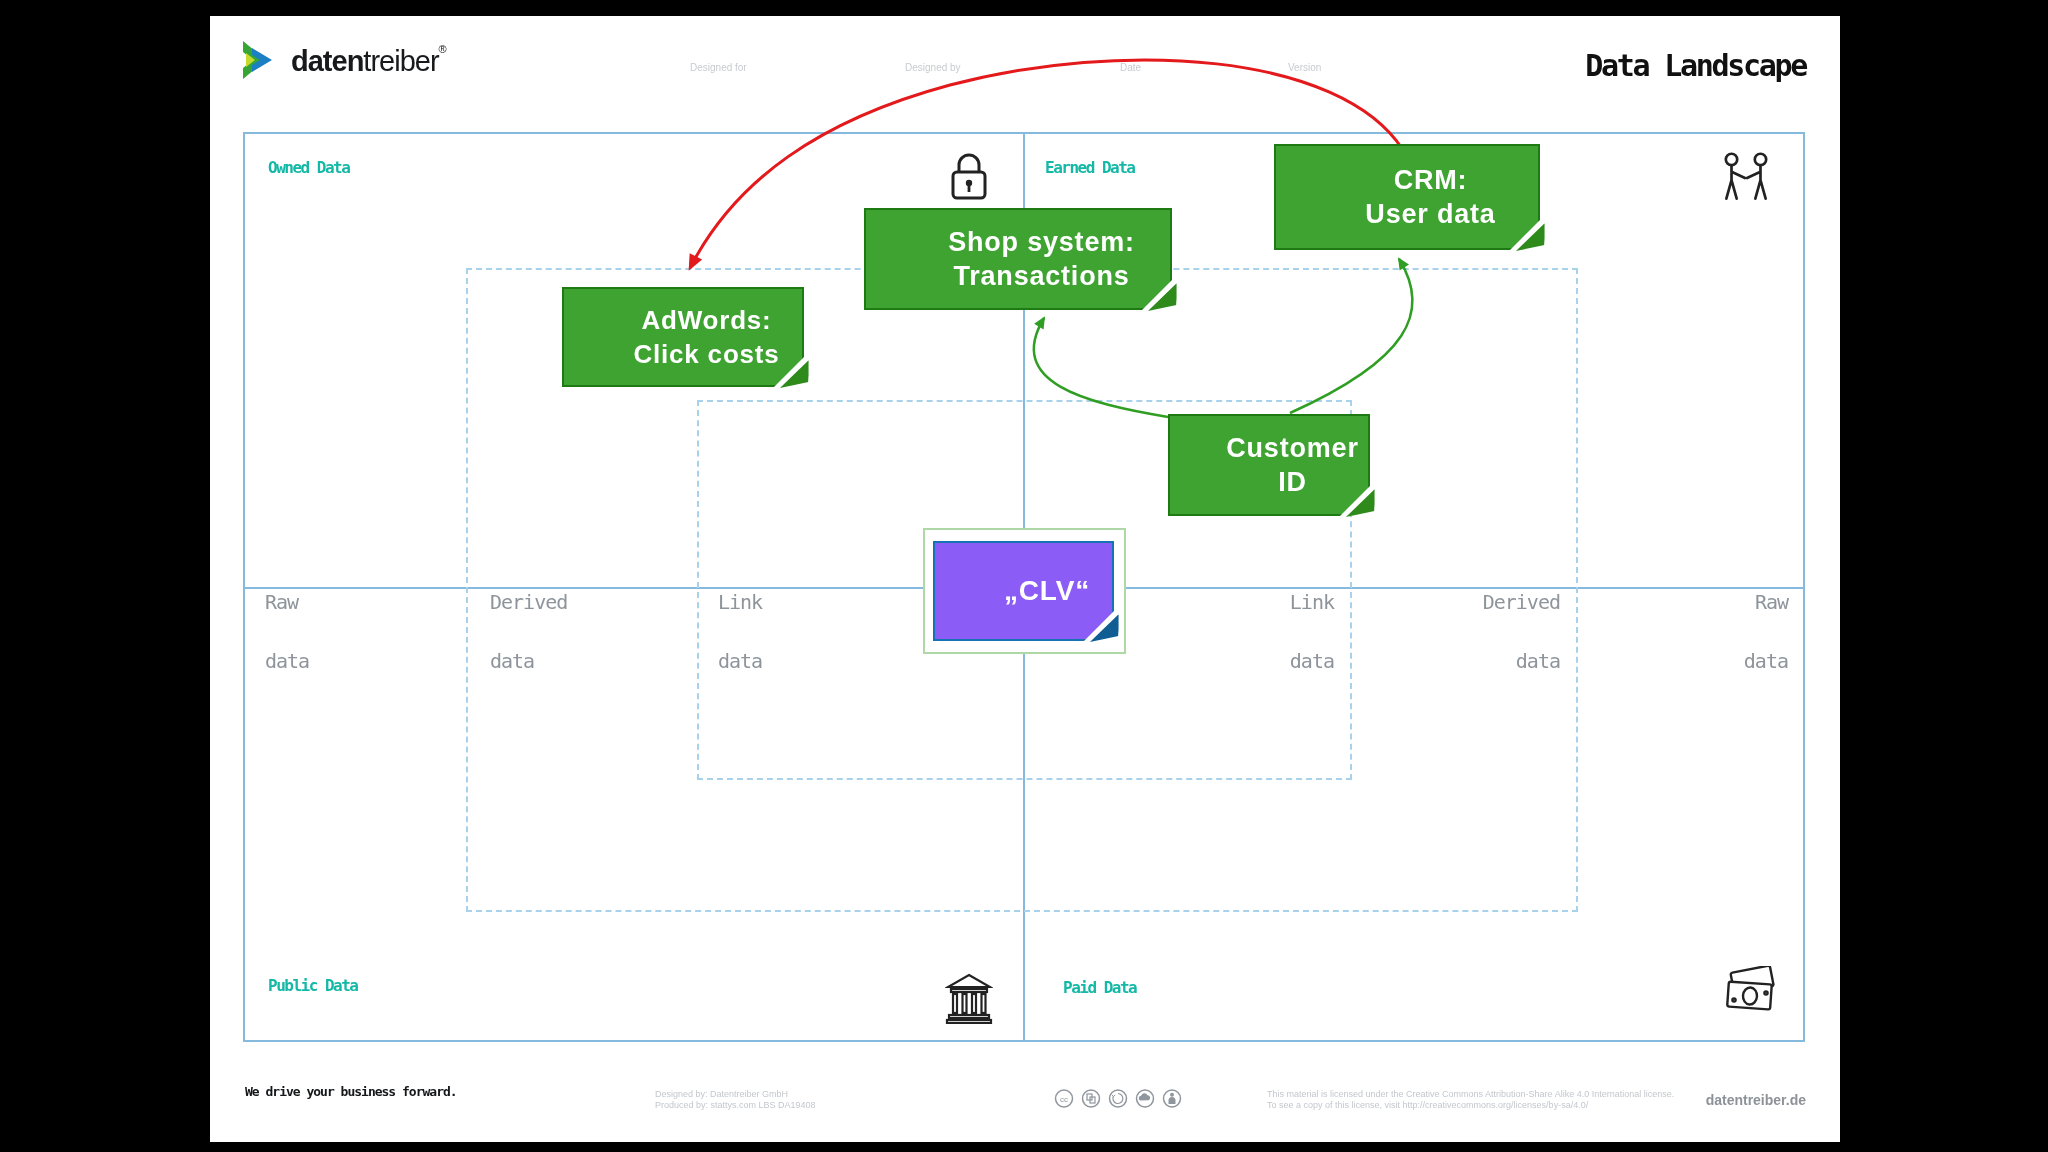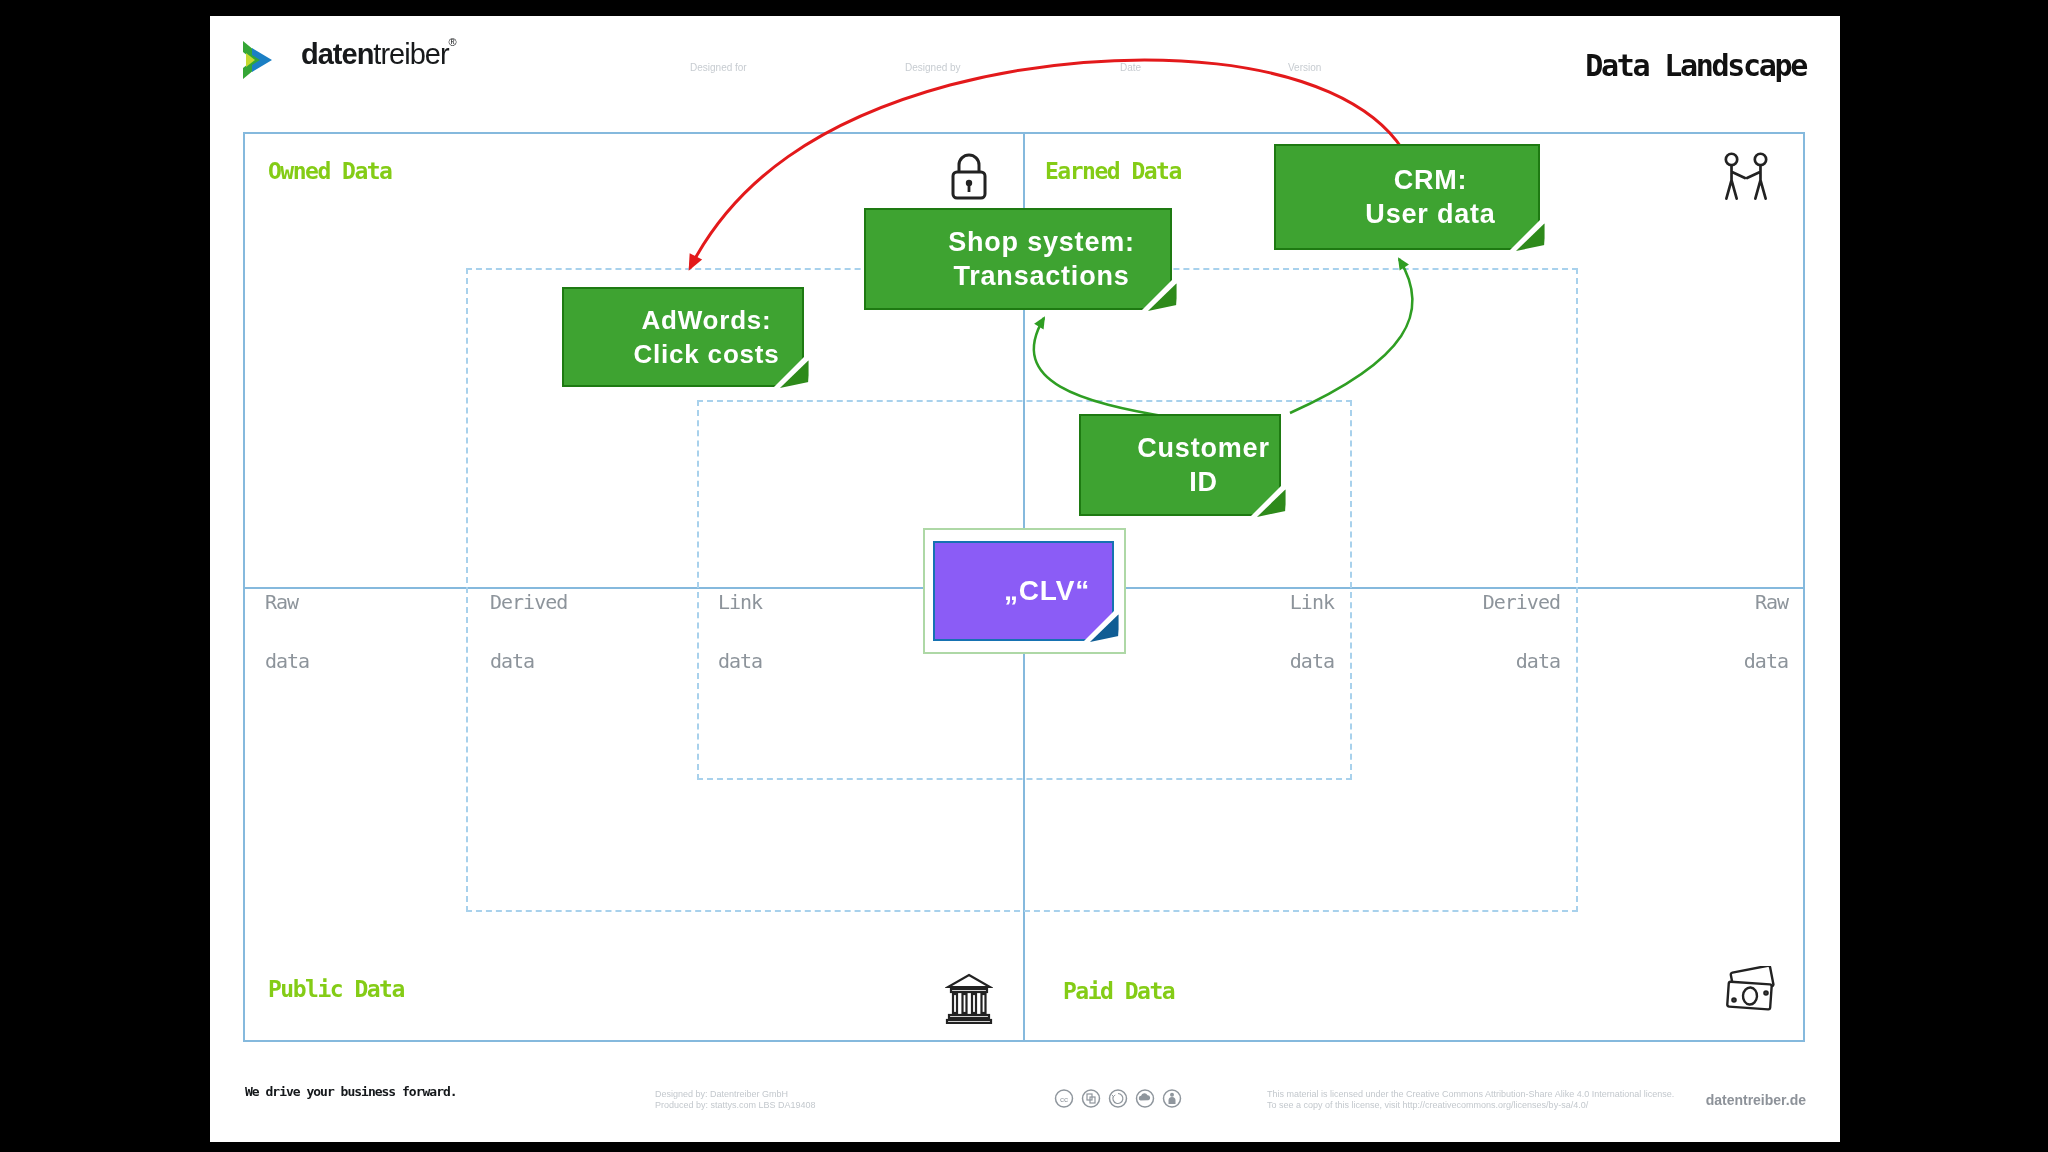--- a/index.html
+++ b/index.html
@@ -1,42 +1,42 @@
 <!DOCTYPE html>
 <html><head>
 <meta charset="utf-8">
 <style>
   html,body{margin:0;padding:0;background:#000;}
   #stage{position:relative;width:2048px;height:1152px;background:#000;overflow:hidden;
          font-family:"Liberation Sans",sans-serif;}
   .canvas{position:absolute;left:210px;top:16px;width:1630px;height:1126px;background:#ffffff;}
 
   
-  #logo{position:absolute;left:243px;top:36px;display:flex;gap:20px;}
+  #logo{position:absolute;left:243px;top:36px;display:flex;align-items:center;gap:10px;}
   #logo .brand{font-size:29px;color:#17191b;letter-spacing:-1px;}
   #logo .brand b{font-weight:bold;}
   #logo sup{font-size:11px;vertical-align:18px;}
   .hdr-field{position:absolute;top:62px;width:120px;text-align:left;font-size:10px;color:#c7ccd1;}
   #hdr-f0{left:690px}#hdr-f1{left:905px}#hdr-f2{left:1120px}#hdr-f3{left:1288px}
   #title{position:absolute;left:1560px;top:48px;width:246px;text-align:right;
          font-family:"DejaVu Sans Mono",monospace;font-weight:bold;font-size:30px;
          letter-spacing:-2.3px;color:#111;}
 
   
   #frame{position:absolute;left:243px;top:132px;width:1562px;height:910px;
          border:2px solid #85b9dd;box-sizing:border-box;}
   #vline{position:absolute;left:1023px;top:132px;width:2px;height:910px;background:#85b9dd;}
   #hline{position:absolute;left:243px;top:587px;width:1562px;height:2px;background:#85b9dd;}
   #dash-outer{position:absolute;left:466px;top:268px;width:1112px;height:644px;
          border:2px dashed #a8d1ec;box-sizing:border-box;}
   #dash-inner{position:absolute;left:697px;top:400px;width:655px;height:380px;
          border:2px dashed #a8d1ec;box-sizing:border-box;}
 
   .q-label{position:absolute;font-family:"DejaVu Sans Mono",monospace;font-weight:bold;
-         font-size:23px;letter-spacing:-1.5px;color:#84cc16;}
+         font-size:16px;letter-spacing:-1.5px;color:#14b8a6;}
   #lab-owned{left:268px;top:158px}#lab-earned{left:1045px;top:158px}
   #lab-public{left:268px;top:976px}#lab-paid{left:1063px;top:978px}
 
   .ax{position:absolute;top:557px;font-family:"DejaVu Sans Mono",monospace;font-size:20px;
       letter-spacing:-1px;line-height:27px;color:#8d949b;}
   .ax span{display:block;margin-top:32px;}
   #ax-l0{left:265px}#ax-l1{left:490px}#ax-l2{left:718px}
   #ax-r0{left:1214px;width:120px;text-align:right}
   #ax-r1{left:1440px;width:120px;text-align:right}
   #ax-r2{left:1668px;width:120px;text-align:right}
@@ -52,21 +52,21 @@
         text-align:center;padding-left:47px;}
   .note::before{content:"";position:absolute;right:-2px;bottom:-2px;width:0;height:0;
         border-bottom:30px solid #fff;border-left:30px solid transparent;}
   .note::after{content:"";position:absolute;right:-7px;bottom:-5px;width:36px;height:31px;
         background:#2e8a1b;clip-path:polygon(96% 0,22% 96%,100% 70%);transform:rotate(4deg);}
   .note--blue{background:#8b5cf6;border-color:#1672b2;}
   .note--blue::after{background:#105d94;}
   #note-crm{left:1274px;top:144px;width:266px;height:106px}
   #note-shop{left:864px;top:208px;width:308px;height:102px}
   #note-adwords{left:562px;top:287px;width:242px;height:100px;font-size:26px}
-  #note-customer{left:1079px;top:414px;width:202px;height:102px}
+  #note-customer{left:1168px;top:414px;width:202px;height:102px}
   #clv-wrap{position:absolute;left:923px;top:528px;width:203px;height:126px;background:#fff;
         border:2px solid #aed8a6;box-sizing:border-box;}
   #note-clv{left:8px;top:11px;width:181px;height:100px;font-size:28px}
 
   #arrows{position:absolute;left:0;top:0;pointer-events:none;}
 
   
   #tagline{position:absolute;left:245px;top:1084px;font-family:"DejaVu Sans Mono",monospace;
         font-weight:bold;font-size:13px;letter-spacing:-1px;color:#15181b;}
   .tinytext{position:absolute;font-size:9px;line-height:11px;color:#c3c8cd;}

